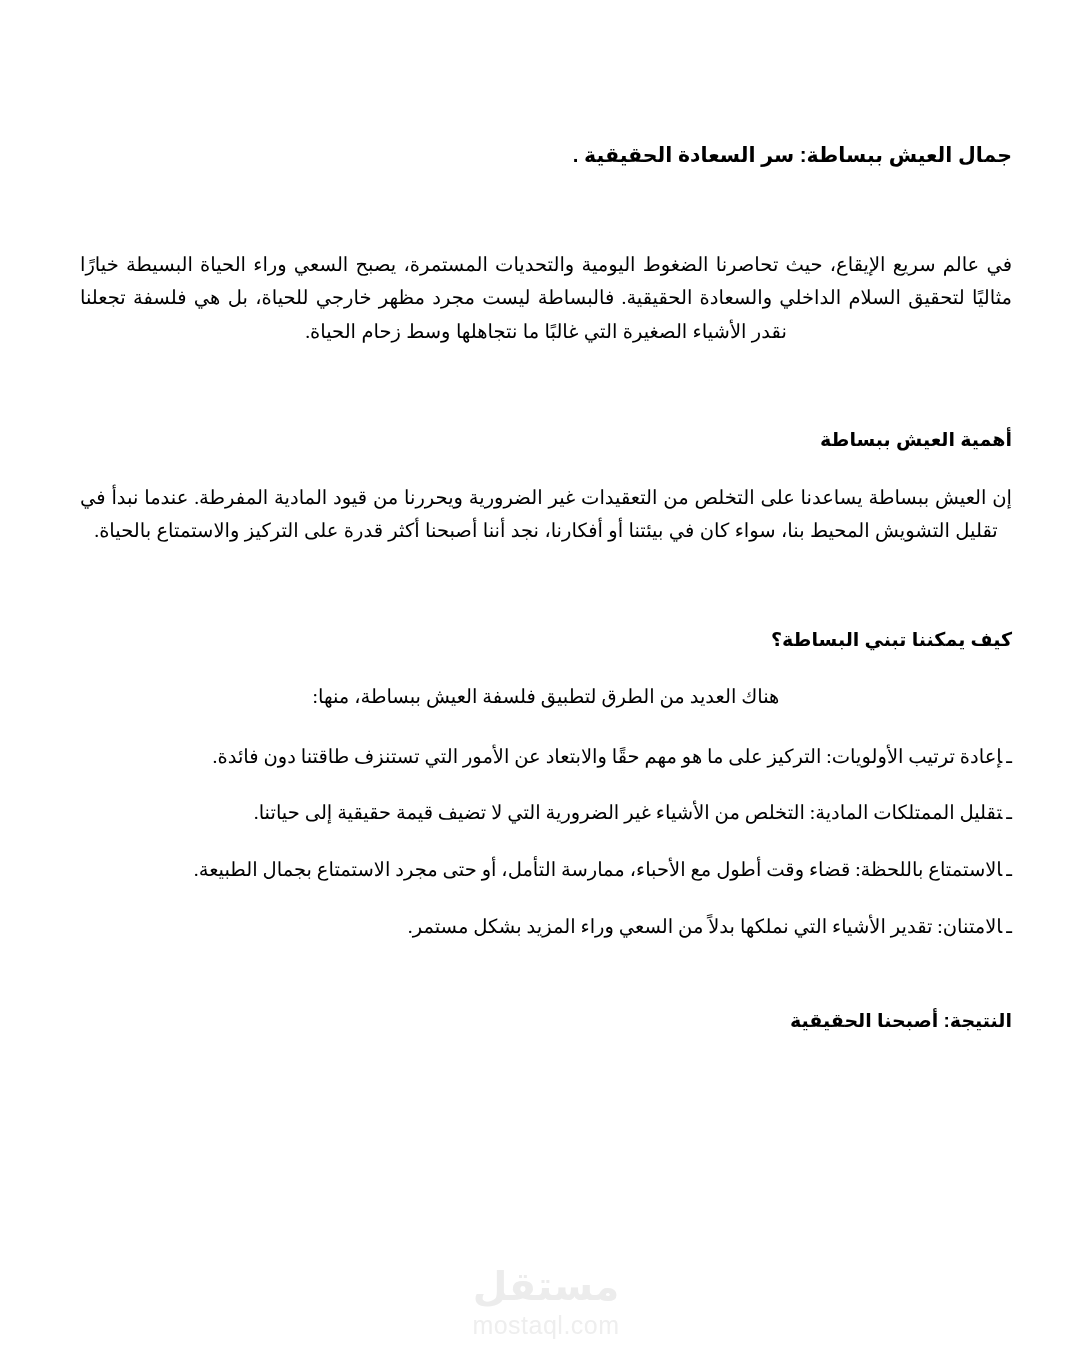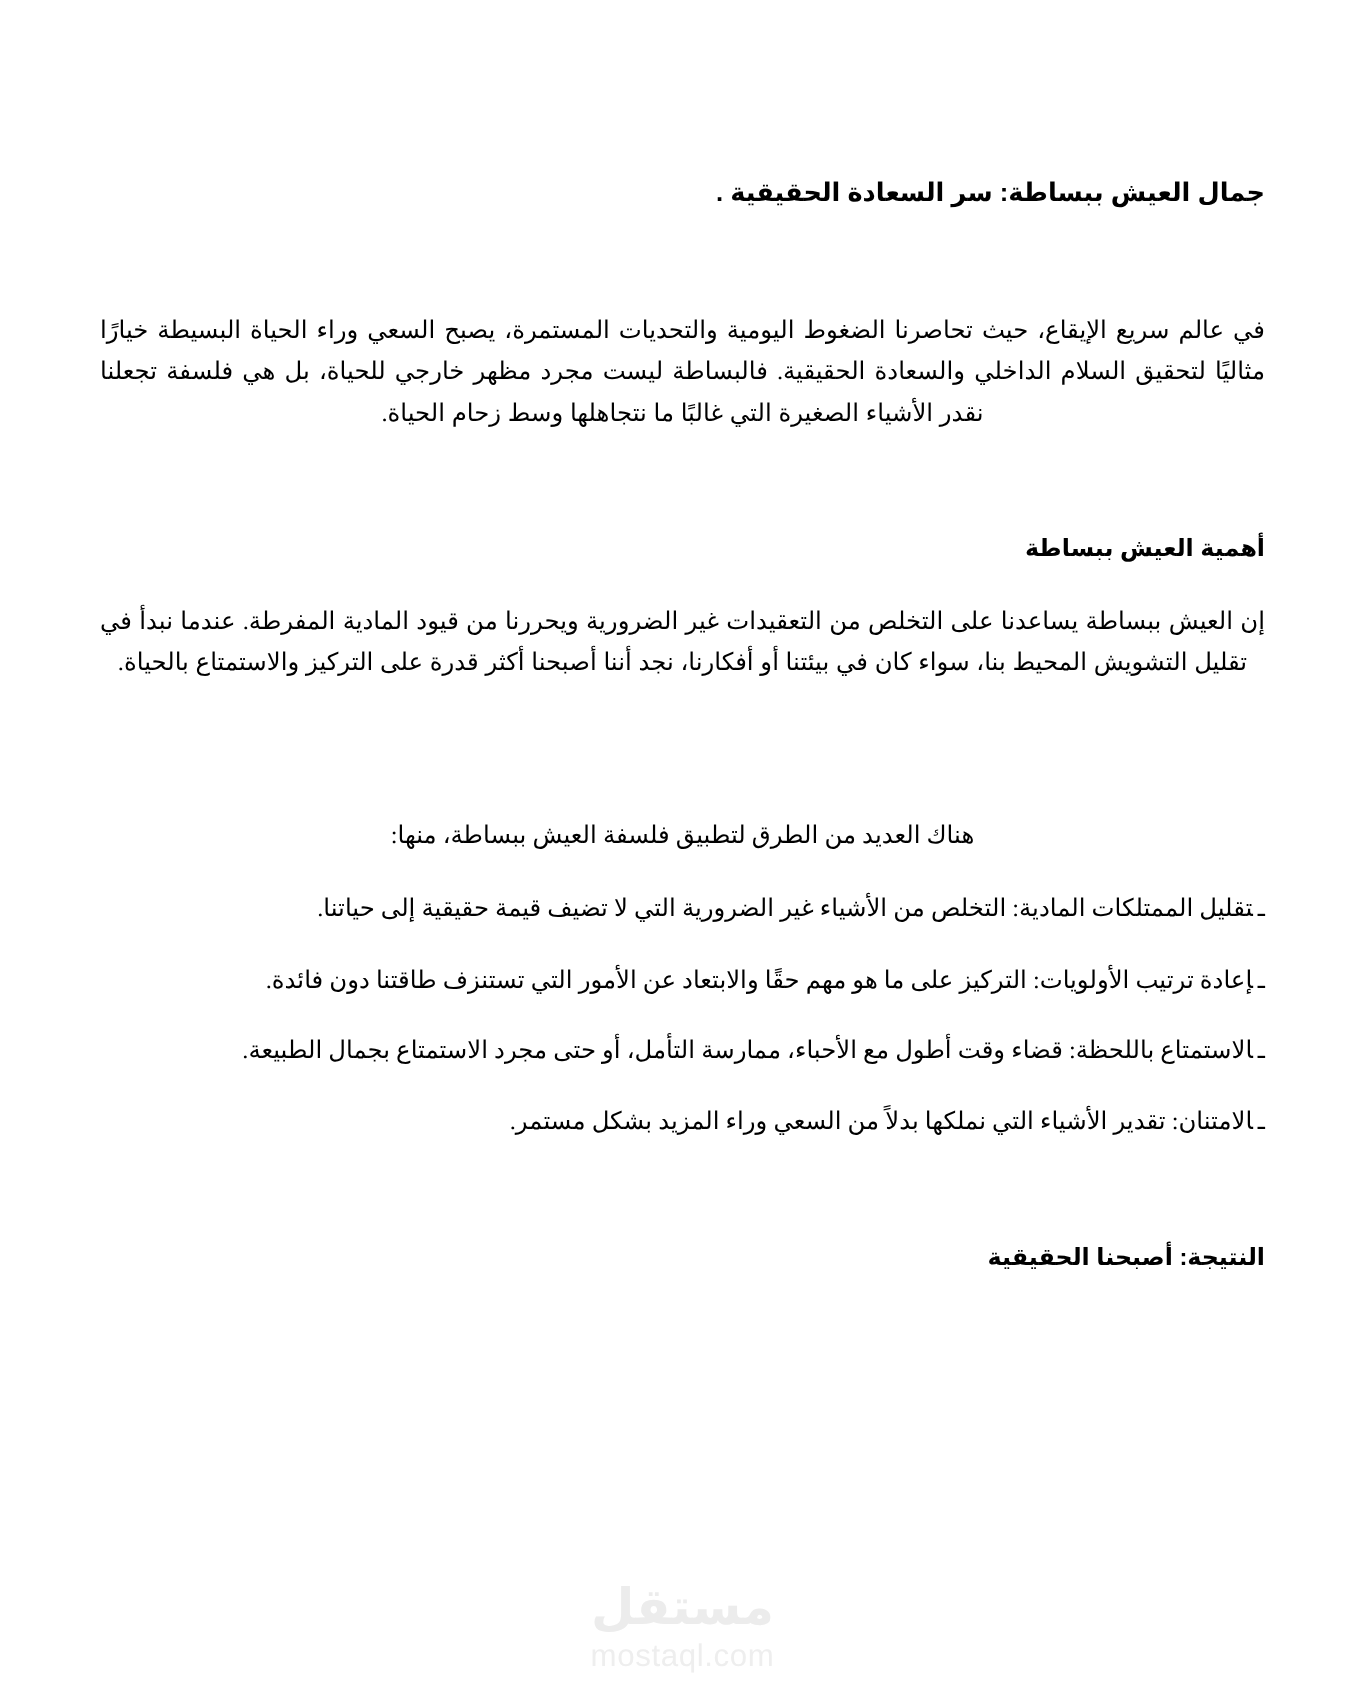--- a/index.html
+++ b/index.html
@@ -76,21 +76,21 @@
 
   .bullet-item {
     font-family: "Liberation Serif", "DejaVu Serif", serif;
     font-size: 19.5px;
     line-height: 1.72;
     text-align: right;
     margin: 0 0 23px 0;
     display: block;
   }
 
-  .bullet-item:last-child { margin-bottom: 16px; }
+  .bullet-item:last-child { margin-bottom: 2px; }
 
   .bullet-mark {
     display: inline;
     margin-left: 4px;
   }
 
   .closing-par {
     font-family: "Liberation Serif", "DejaVu Serif", serif;
     font-size: 19.5px;
     line-height: 1.72;
@@ -148,33 +148,34 @@
     <div class="spacer-xl"></div>
 
     <h2 class="section-head">أهمية العيش ببساطة</h2>
 
     <div class="spacer-sm"></div>
 
     <p class="body-par">إن العيش ببساطة يساعدنا على التخلص من التعقيدات غير الضرورية ويحررنا من قيود المادية المفرطة. عندما نبدأ في تقليل التشويش المحيط بنا، سواء كان في بيئتنا أو أفكارنا، نجد أننا أصبحنا أكثر قدرة على التركيز والاستمتاع بالحياة.</p>
 
     <div class="spacer-xl"></div>
 
+    <h2 class="section-head">كيف يمكننا تبني البساطة؟</h2>
 
     <div class="spacer-sm"></div>
 
     <p class="lead-line">هناك العديد من الطرق لتطبيق فلسفة العيش ببساطة، منها:</p>
 
     <div class="spacer-sm"></div>
 
     <ul class="bullet-list">
       <li class="bullet-item">
+        <span class="bullet-mark">ـ</span><span>إعادة ترتيب الأولويات: التركيز على ما هو مهم حقًا والابتعاد عن الأمور التي تستنزف طاقتنا دون فائدة.</span>
+      </li>
+      <li class="bullet-item">
         <span class="bullet-mark">ـ</span><span>تقليل الممتلكات المادية: التخلص من الأشياء غير الضرورية التي لا تضيف قيمة حقيقية إلى حياتنا.</span>
-      </li>
-      <li class="bullet-item">
-        <span class="bullet-mark">ـ</span><span>إعادة ترتيب الأولويات: التركيز على ما هو مهم حقًا والابتعاد عن الأمور التي تستنزف طاقتنا دون فائدة.</span>
       </li>
       <li class="bullet-item">
         <span class="bullet-mark">ـ</span><span>الاستمتاع باللحظة: قضاء وقت أطول مع الأحباء، ممارسة التأمل، أو حتى مجرد الاستمتاع بجمال الطبيعة.</span>
       </li>
       <li class="bullet-item">
         <span class="bullet-mark">ـ</span><span>الامتنان: تقدير الأشياء التي نملكها بدلاً من السعي وراء المزيد بشكل مستمر.</span>
       </li>
     </ul>
 
     <div class="spacer-lg"></div>

